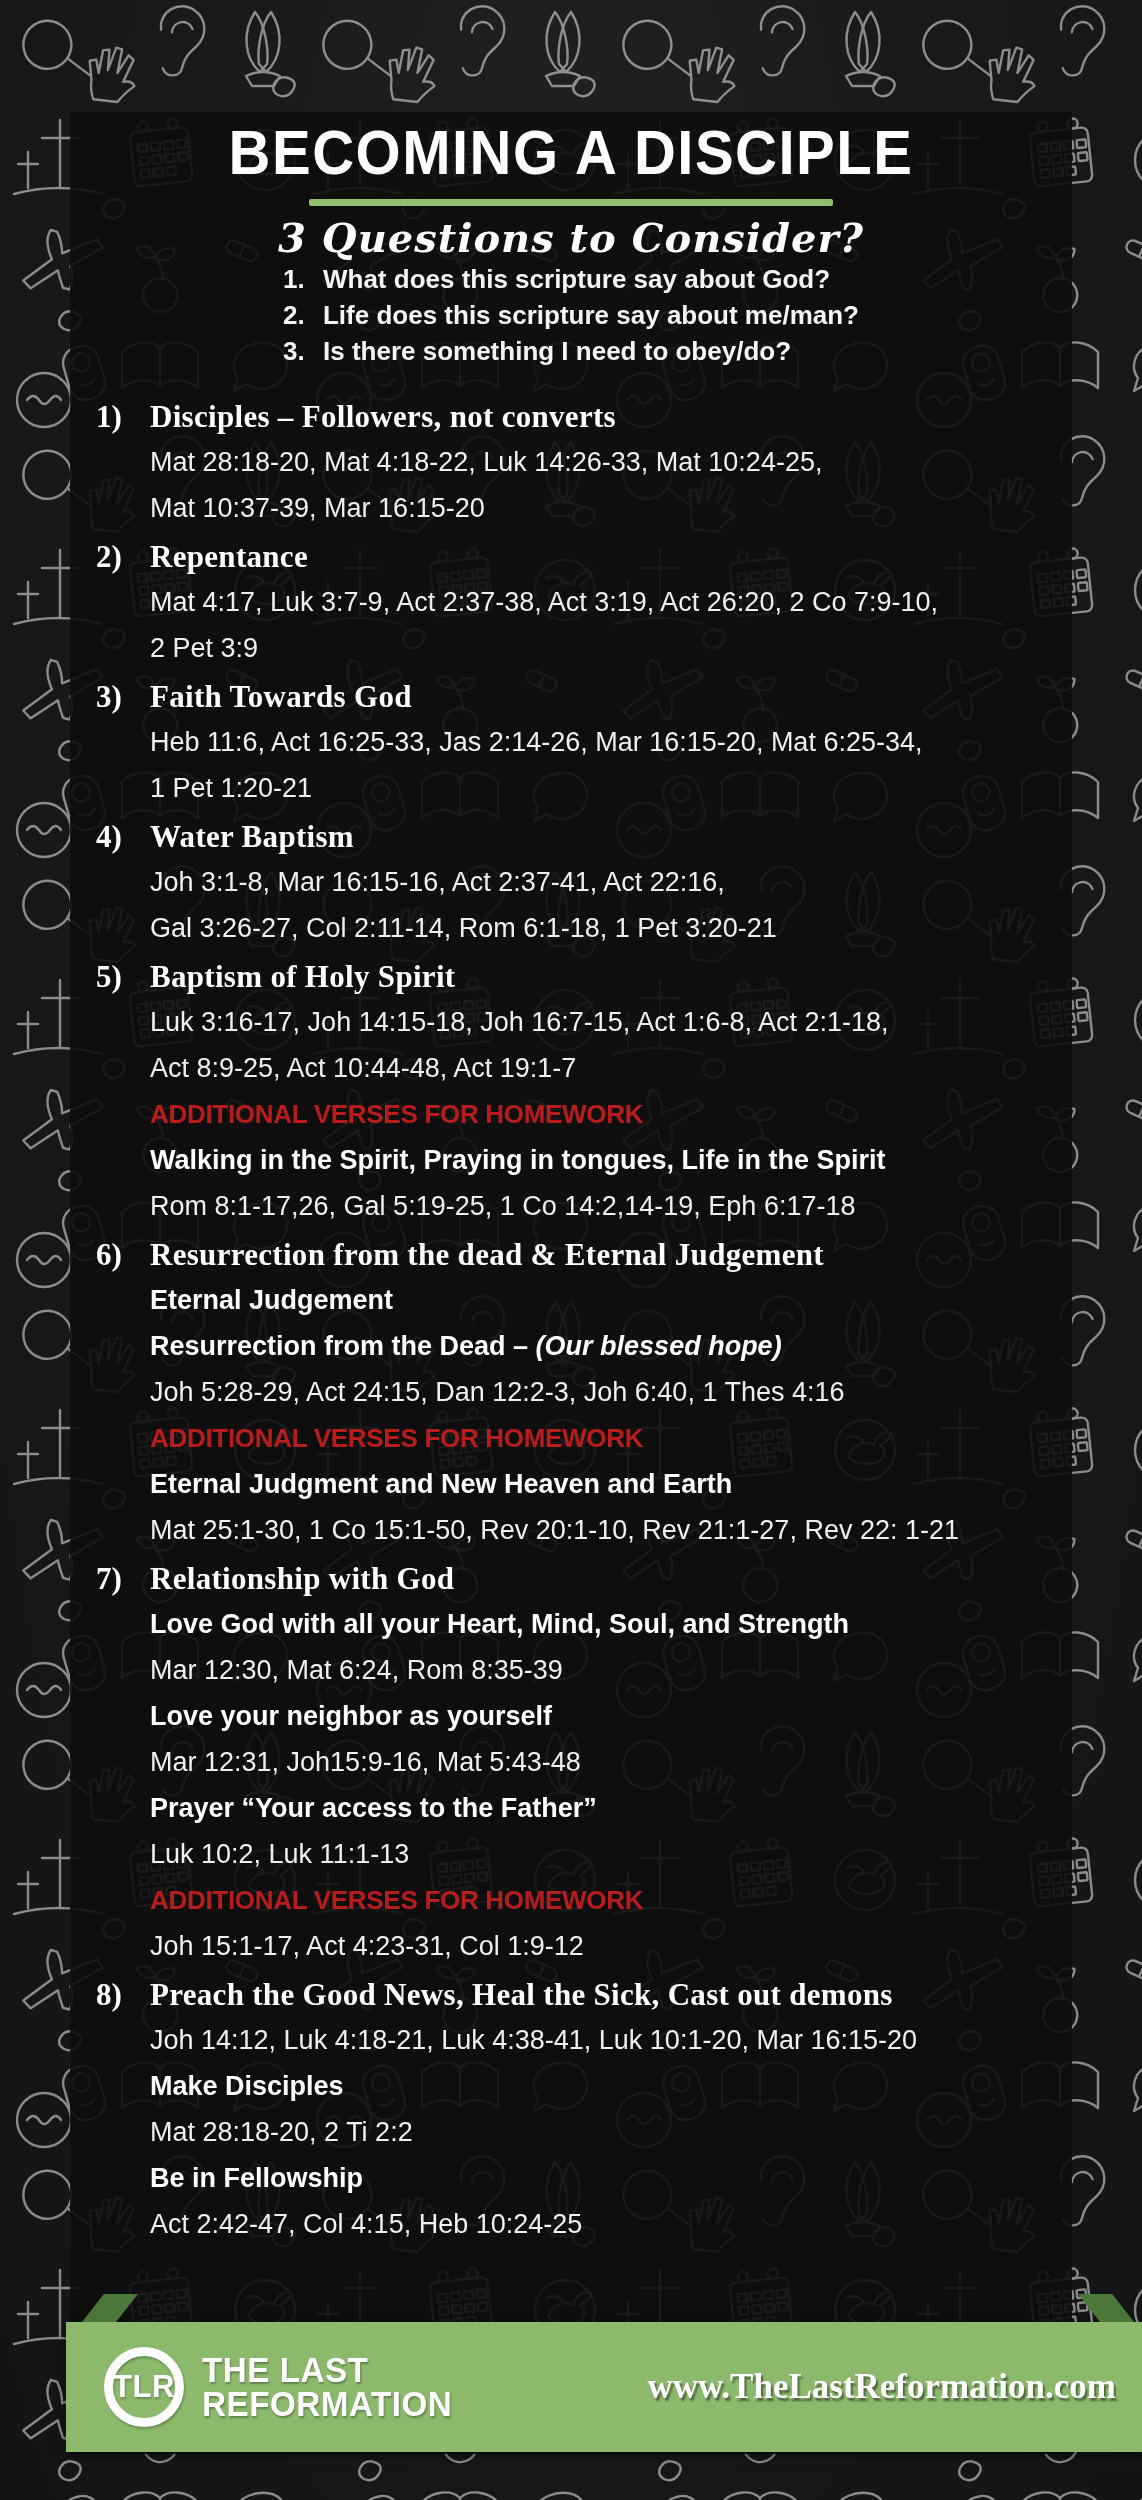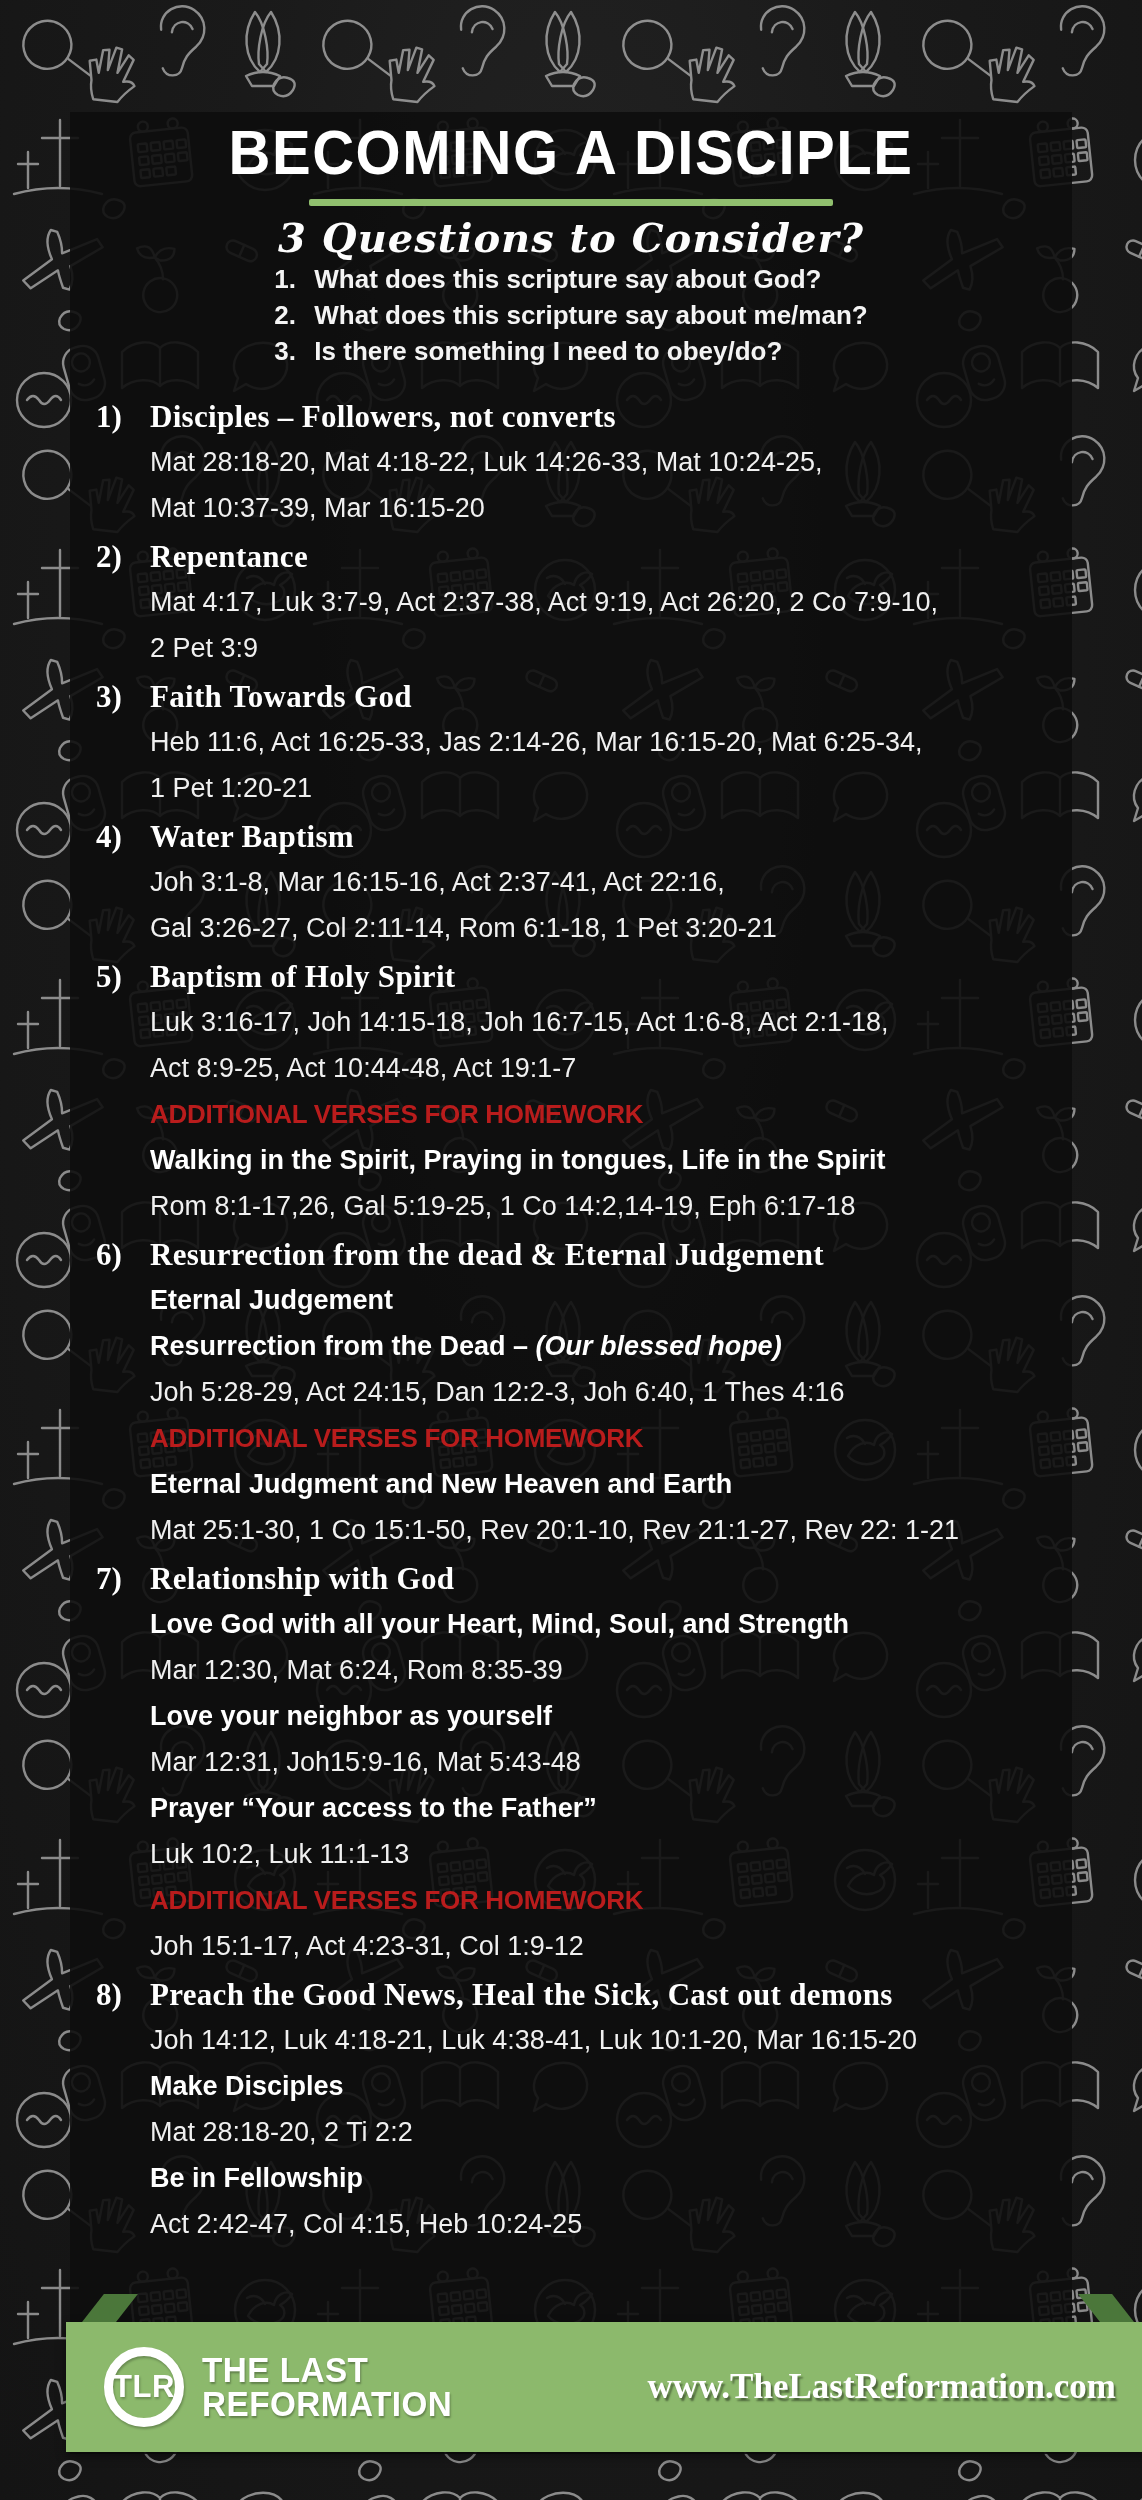--- a/index.html
+++ b/index.html
@@ -192,33 +192,33 @@
   <rect width="100%" height="100%" fill="url(#chalk)"></rect>
 </svg>
 
 <div class="center-overlay"></div>
 
 <div class="content">
   <div class="title">BECOMING A DISCIPLE</div>
   <div class="title-underline"></div>
   <div class="subtitle">3 Questions to Consider?</div>
   <div class="questions-wrap">
-    <div class="questions" id="questions"><div class="question"><span class="qnum">1.</span><span>What does this scripture say about God?</span></div><div class="question"><span class="qnum">2.</span><span>What does this scripture say about me/man?</span></div><div class="question"><span class="qnum">3.</span><span>Is there something I need to obey/do?</span></div></div>
+    <div class="questions" id="questions"><div class="question"><span class="qnum">1.</span><span>What does this scripture say about God?</span></div><div class="question"><span class="qnum">2.</span><span>Life does this scripture say about me/man?</span></div><div class="question"><span class="qnum">3.</span><span>Is there something I need to obey/do?</span></div></div>
   </div>
   <div id="sections">
       <div class="section">
         <span class="section-num">1)</span>
         <div class="section-heading">Disciples – Followers, not converts</div>
         <div class="line verse">Mat 28:18-20, Mat 4:18-22, Luk 14:26-33, Mat 10:24-25,</div>
         <div class="line verse">Mat 10:37-39, Mar 16:15-20</div>
       </div>
       <div class="section">
         <span class="section-num">2)</span>
         <div class="section-heading">Repentance</div>
-        <div class="line verse">Mat 4:17, Luk 3:7-9, Act 2:37-38, Act 9:19, Act 26:20, 2 Co 7:9-10,</div>
+        <div class="line verse">Mat 4:17, Luk 3:7-9, Act 2:37-38, Act 3:19, Act 26:20, 2 Co 7:9-10,</div>
         <div class="line verse">2 Pet 3:9</div>
       </div>
       <div class="section">
         <span class="section-num">3)</span>
         <div class="section-heading">Faith Towards God</div>
         <div class="line verse">Heb 11:6, Act 16:25-33, Jas 2:14-26, Mar 16:15-20, Mat 6:25-34,</div>
         <div class="line verse">1 Pet 1:20-21</div>
       </div>
       <div class="section">
         <span class="section-num">4)</span>

